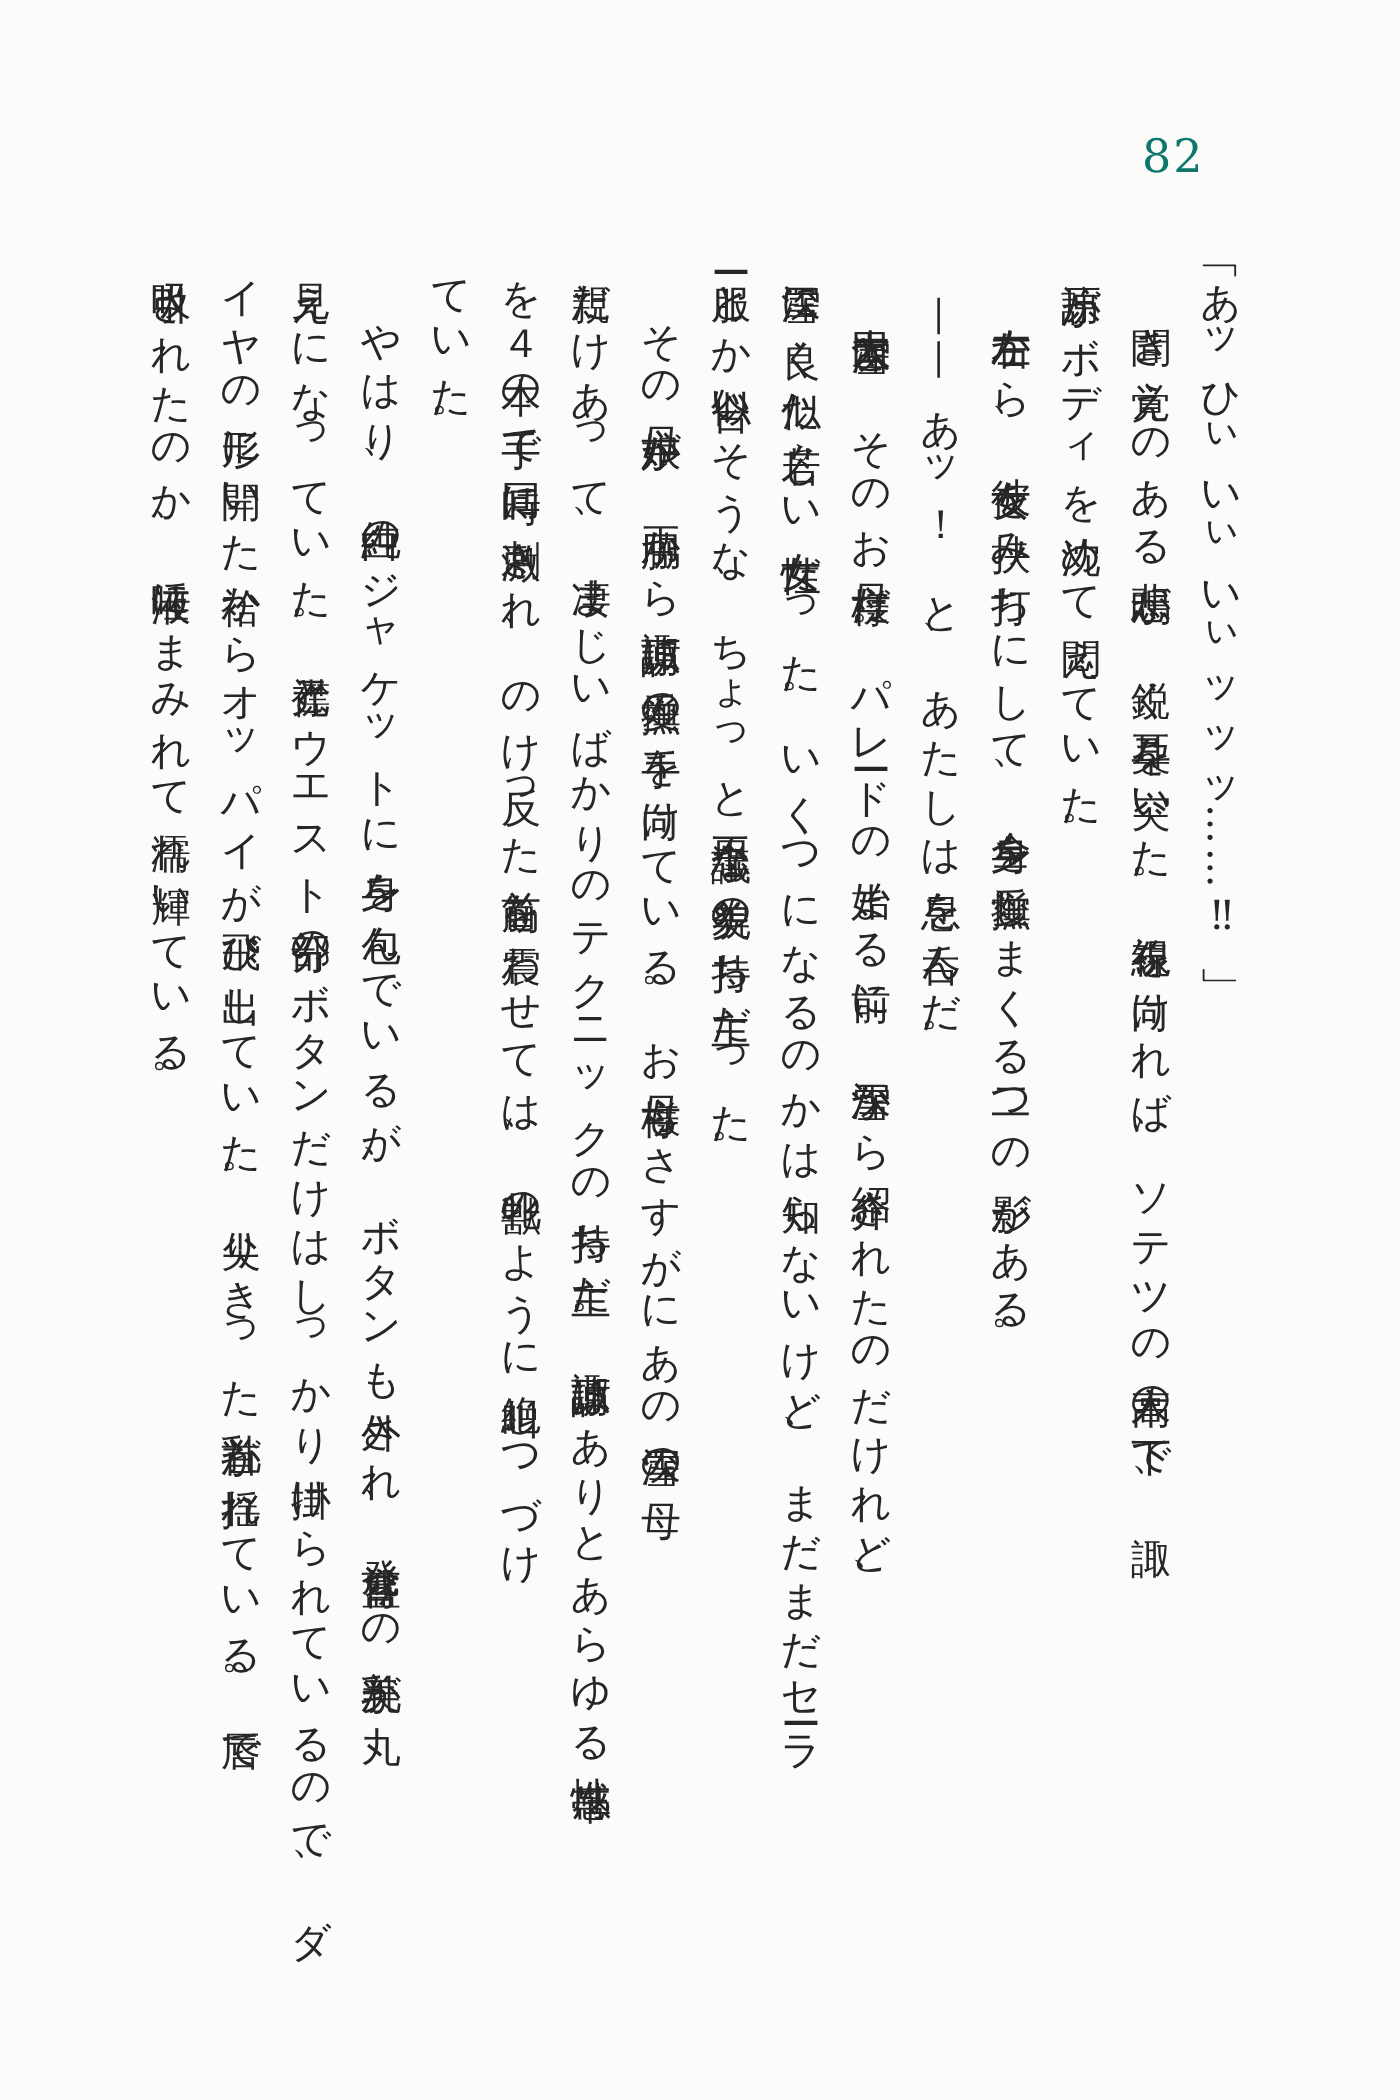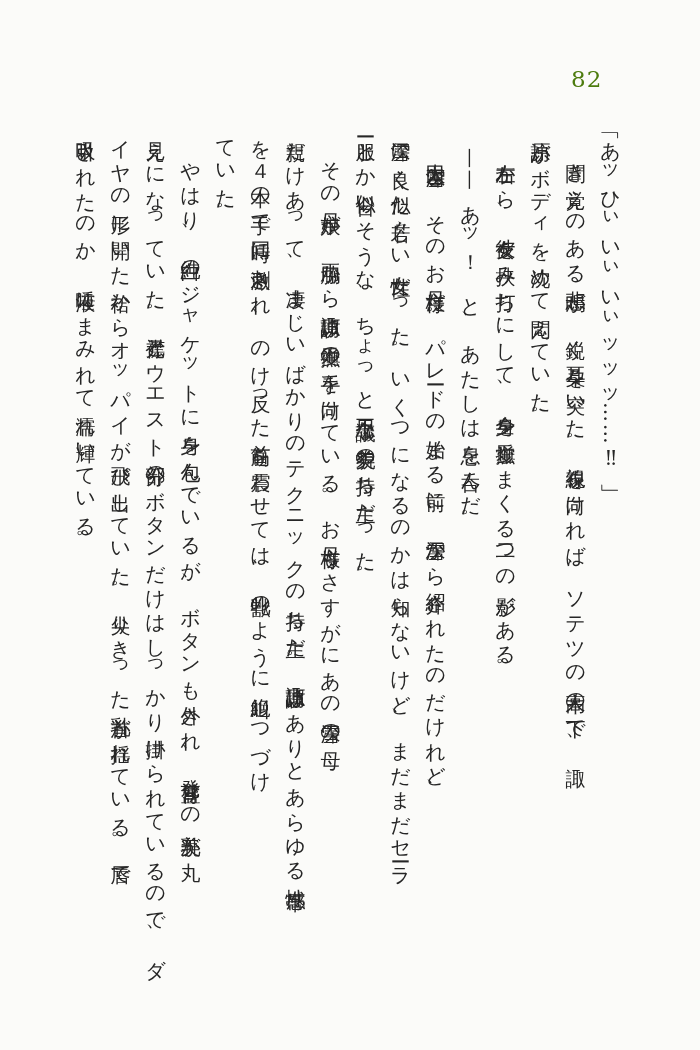--- a/index.html
+++ b/index.html
@@ -16,21 +16,21 @@
   }
   .page {
     position: absolute;
     inset: 0;
   }
   .page-number {
     position: absolute;
     top: 68px;
     left: 571px;
     font-size: 23px;
-    color: #4d7c0f;
+    color: #0f766e;
     letter-spacing: 1px;
     line-height: 1;
   }
   .text-block {
     position: absolute;
     top: 126px;
     right: 72px;
     width: 562px;
     height: 892px;
     writing-mode: vertical-rl;

